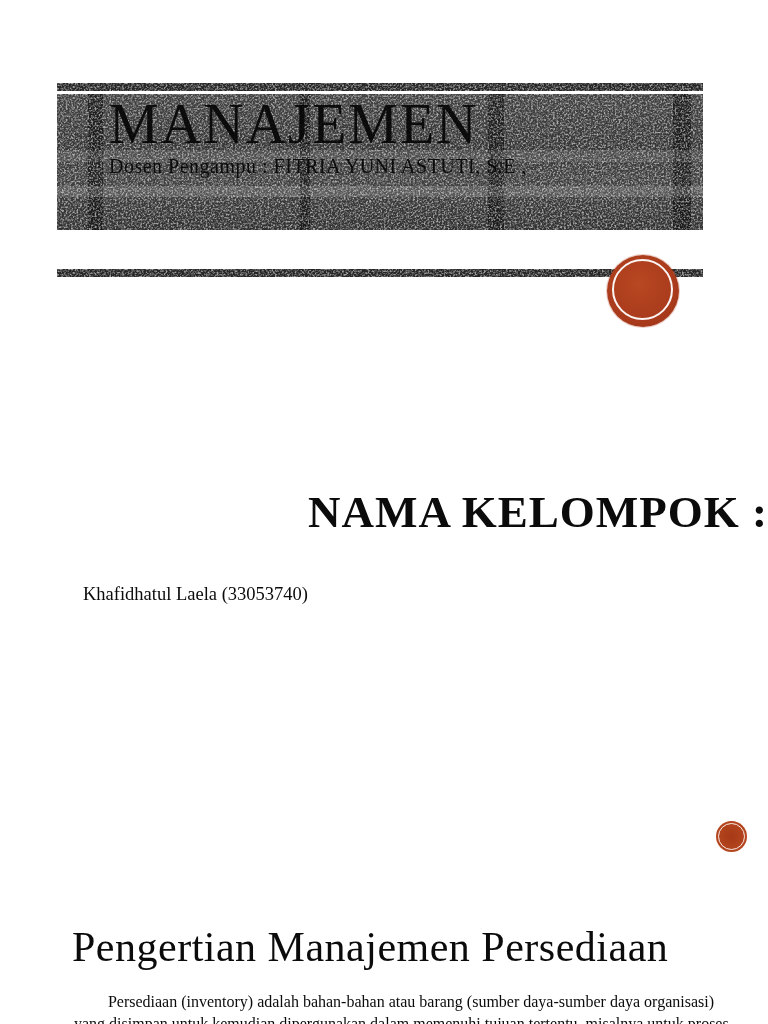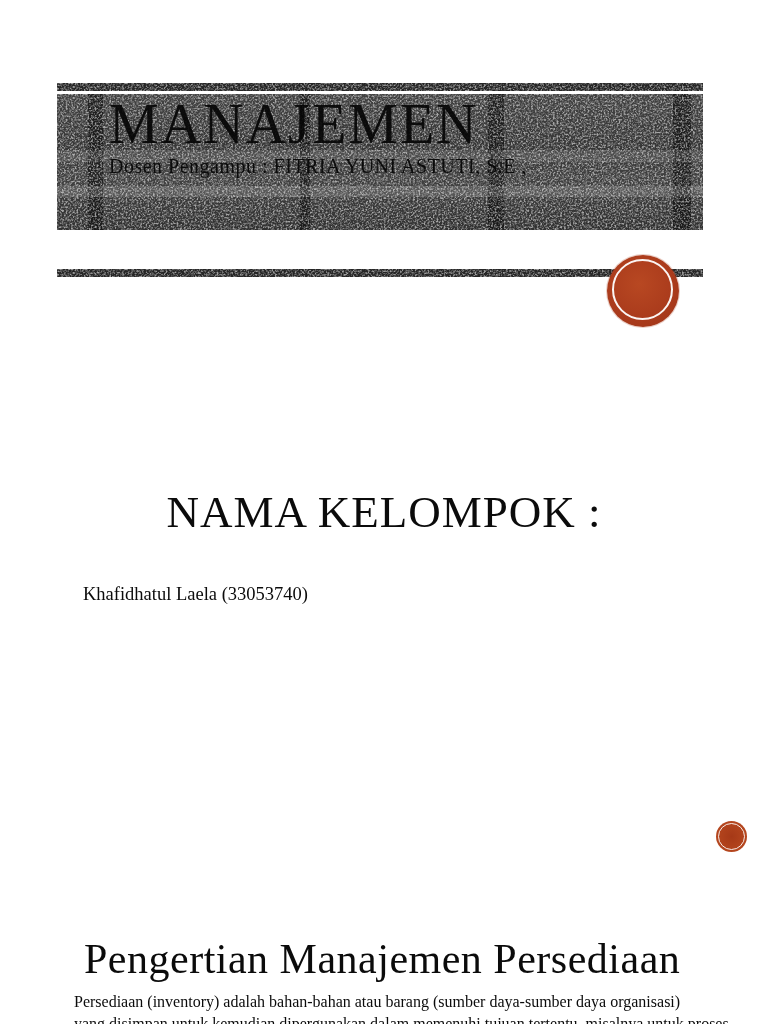--- a/index.html
+++ b/index.html
@@ -75,48 +75,48 @@
   .circle-large .ring { inset: 4px 6px 7px 5px; }
   .circle-small {
     left: 716px; top: 821px; width: 31px; height: 31px;
     background: radial-gradient(circle at 50% 50%, #a63917 0%, #b5461e 70%, #c05a30 100%);
   }
   .circle-small .ring { inset: 2px; border-width: 1.5px; border-color: rgba(255,255,255,.9); }
 
   
   .group-heading {
     position: absolute; left: 0; top: 487px; width: 100%;
-    text-align: center;
+    text-align: right;
     font-size: 45px; line-height: 50px;
     letter-spacing: 1px;
     color: #0b0b0b;
-    margin: 0; font-weight: normal;
+    margin: 0; font-weight: bold;
   }
   .members {
     position: absolute; left: 78px; top: 578px;
     font-size: 18.5px; line-height: 33px;
     color: #0b0b0b;
   }
   .member-1 { padding-left: 5px; }
 
   
   .content-heading {
     position: absolute; left: 72px; top: 922px;
     font-size: 42px; line-height: 50px;
     letter-spacing: .5px;
     color: #0b0b0b;
-    margin: 12px; font-weight: normal;
+    margin: 0; font-weight: normal;
     white-space: nowrap;
   }
   .content-body {
     position: absolute; left: 74px; top: 991px; width: 640px;
     font-size: 16px; line-height: 21.5px;
     color: #0b0b0b;
   }
-  .body-line { white-space: nowrap; }
+  .body-line { white-space: nowrap; text-align: right; }
 </style>
 </head>
 <body>
 
 <svg width="0" height="0" style="position:absolute" aria-hidden="true">
   <defs>
     <filter id="grunge" x="-5%" y="-5%" width="110%" height="110%">
       <feTurbulence type="fractalNoise" baseFrequency="0.55" numOctaves="2" seed="7" result="t"></feTurbulence>
       <feColorMatrix in="t" type="matrix" values="0 0 0 0 1  0 0 0 0 1  0 0 0 0 1  1.8 1.8 1.8 0 -2.45"></feColorMatrix>
     </filter>

